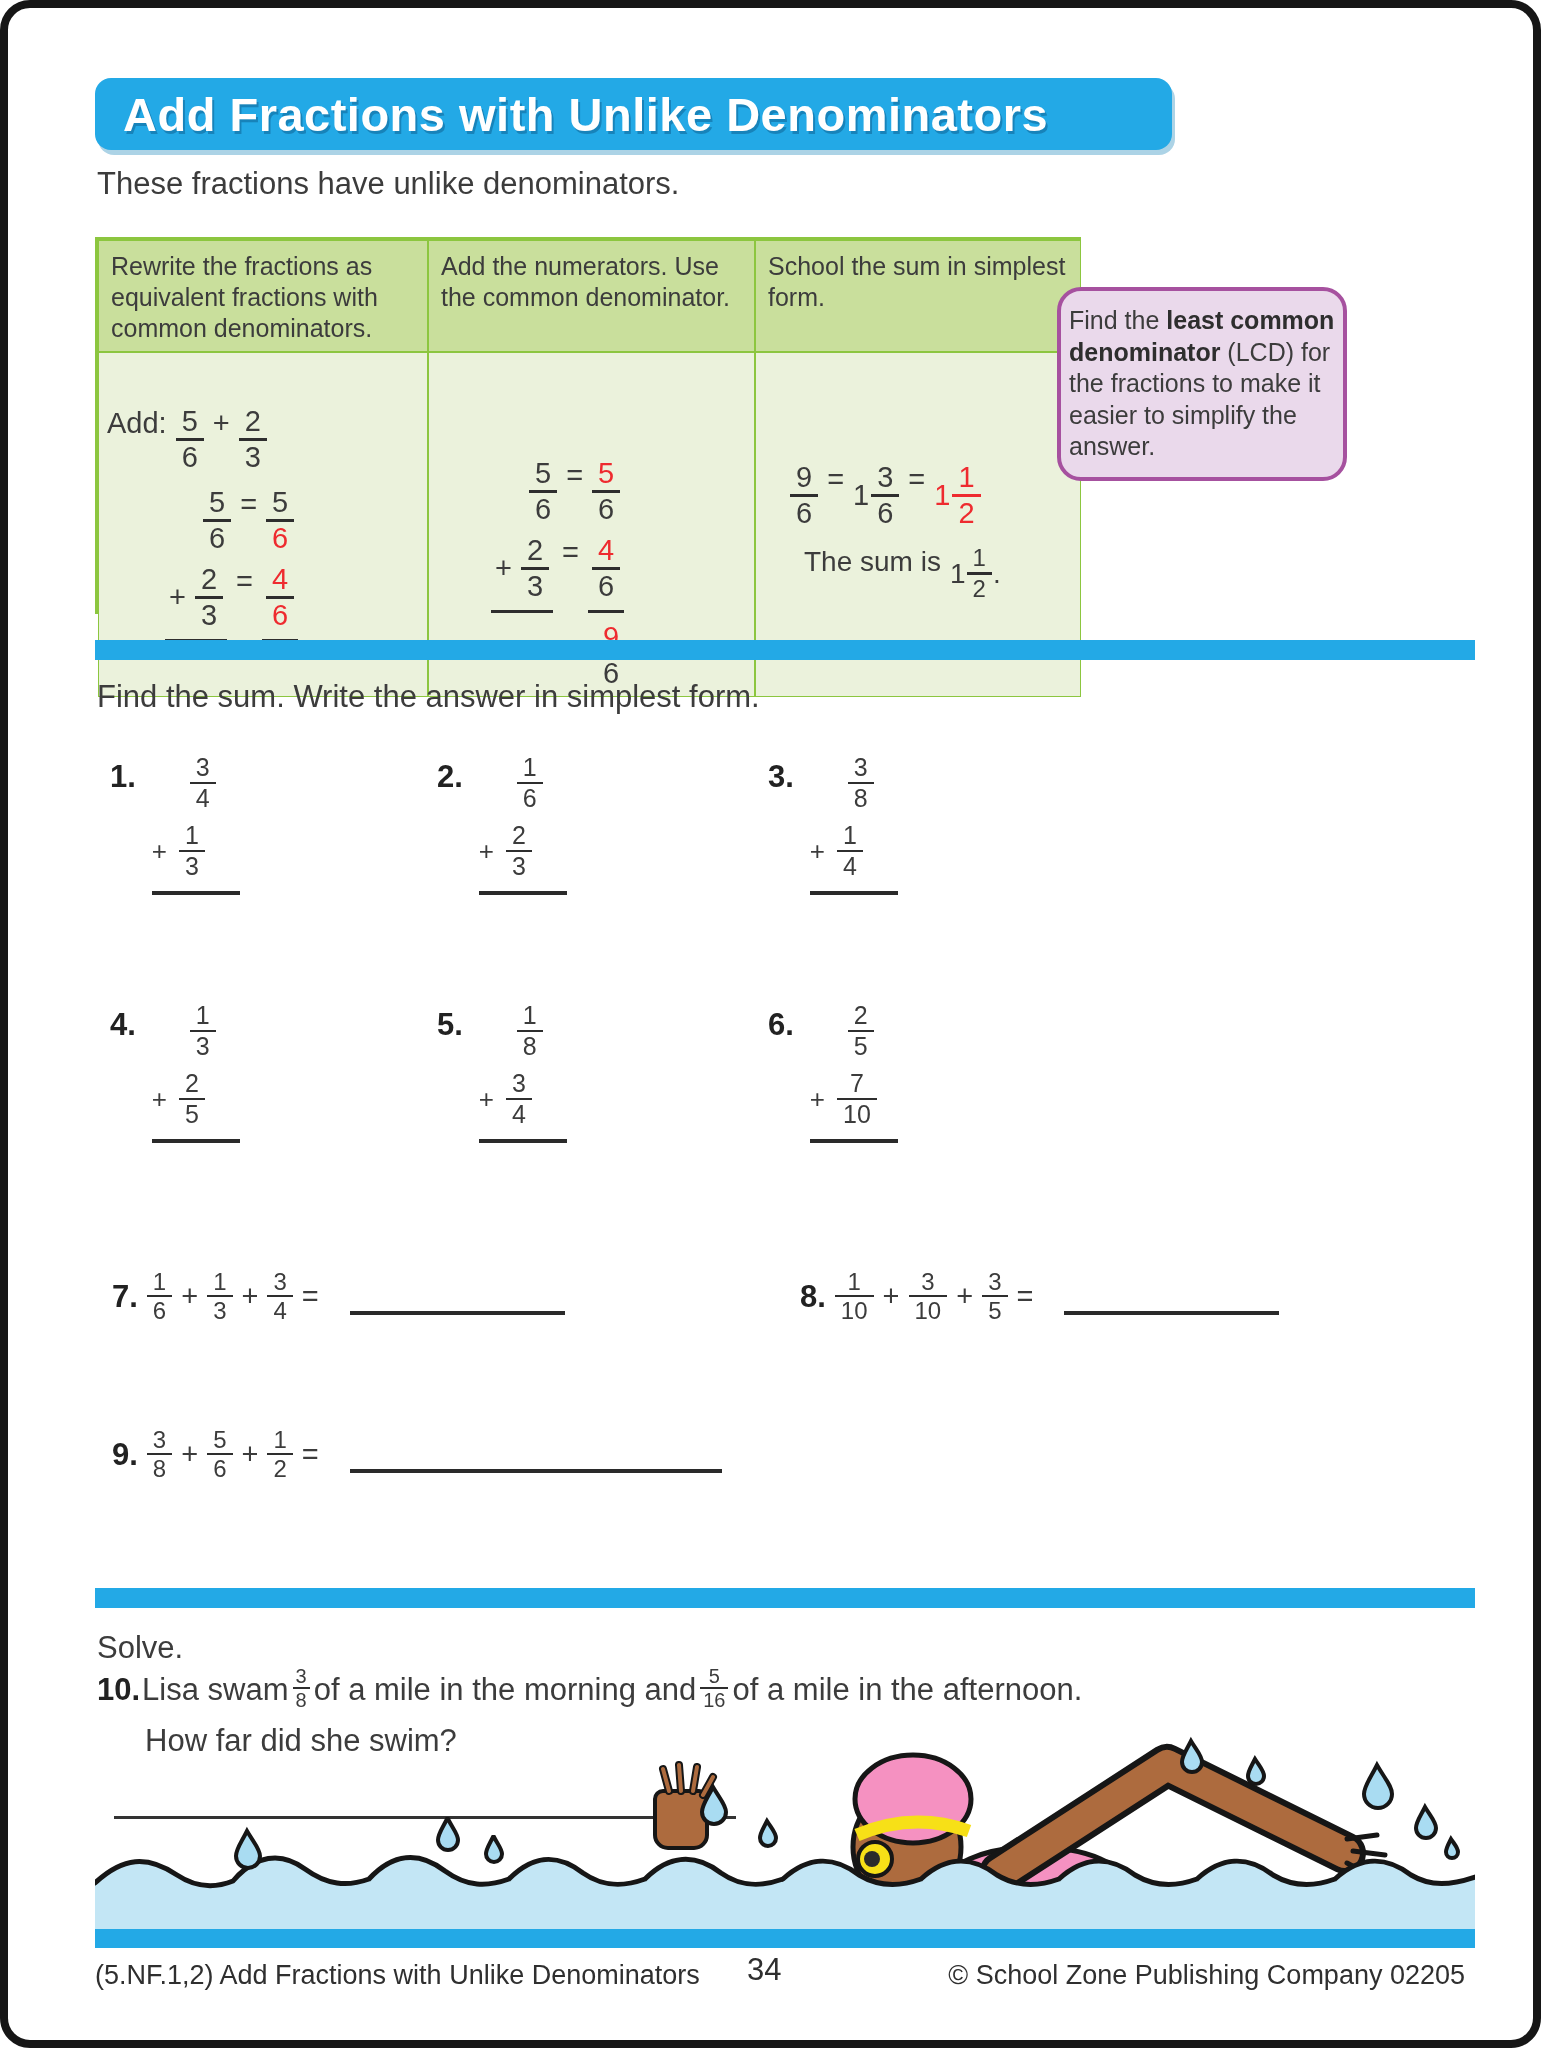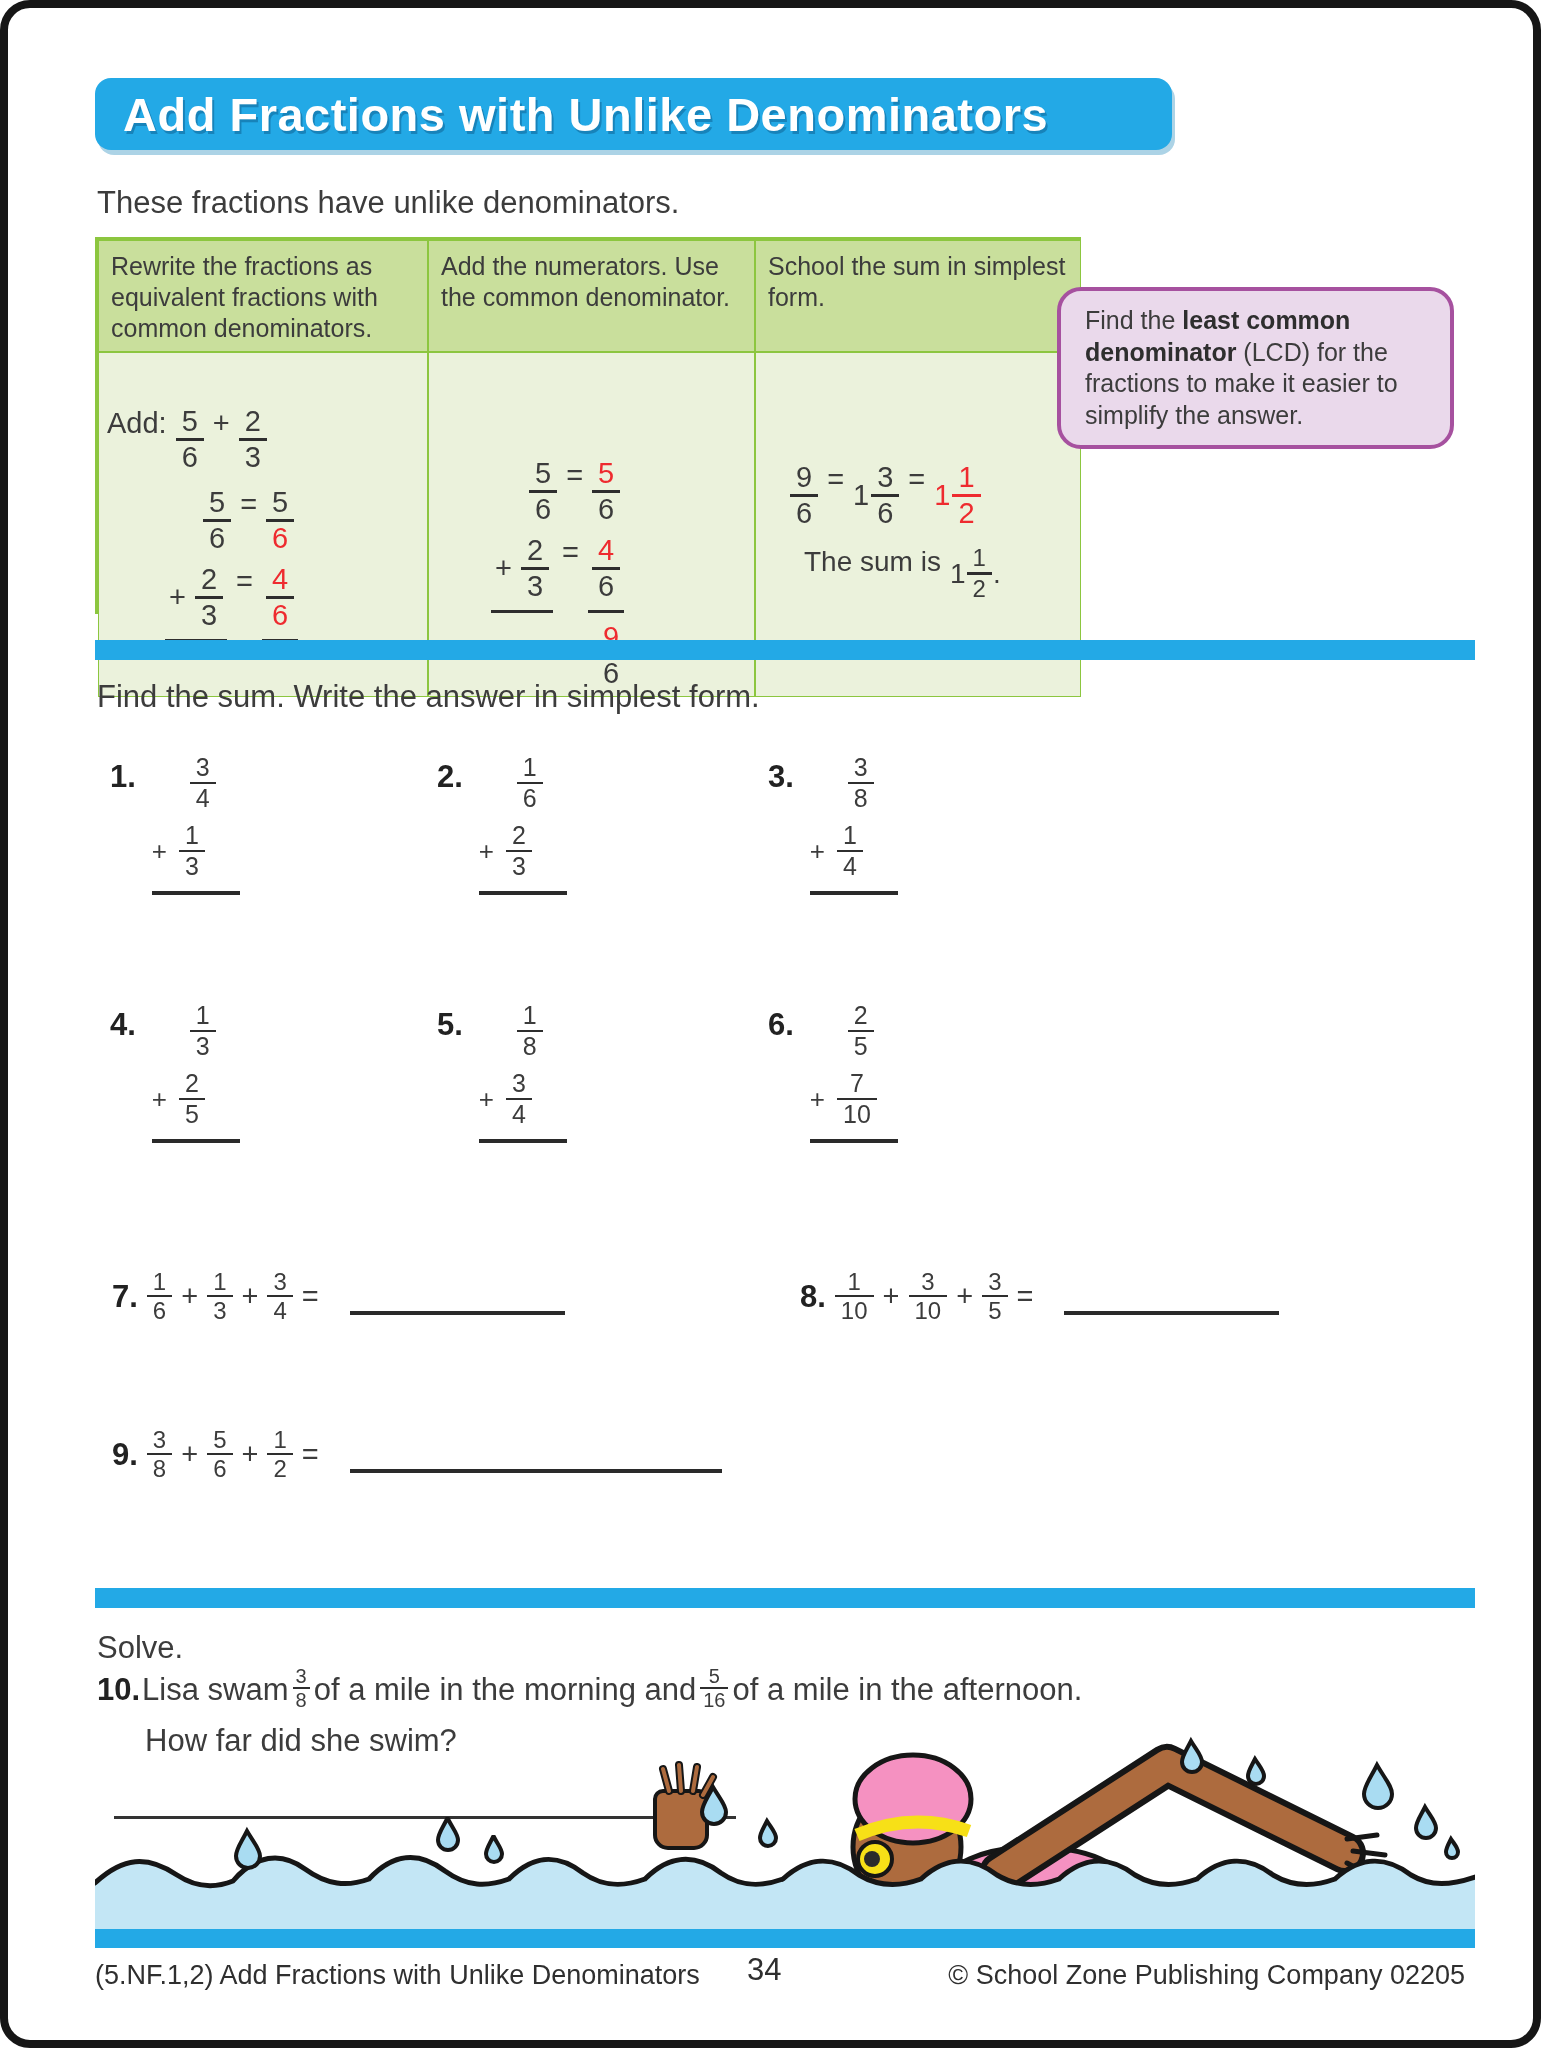--- a/index.html
+++ b/index.html
@@ -26,21 +26,21 @@
   .banner{
     position:absolute;left:95px;top:78px;width:1077px;height:72px;
     background:var(--blue);border-radius:16px;display:flex;align-items:center;
     padding-left:28px;box-shadow:3px 5px 0 rgba(17,128,184,.35);
   }
   .banner h1{
     margin:0;font-size:47px;font-weight:800;color:#fff;letter-spacing:.5px;
     text-shadow:2px 3px 0 rgba(14,100,150,.55);
   }
 
-  .intro{position:absolute;left:97px;top:185px;font-size:31px;}
+  .intro{position:absolute;left:97px;top:166px;font-size:31px;}
 
   
   .extable{
     position:absolute;left:95px;top:237px;width:986px;height:377px;
     border:3px solid var(--green-border);display:grid;
     grid-template-columns:330px 327px 326px;grid-template-rows:112px 1fr;
   }
   .extable .hd{
     background:var(--green-head);border:1.5px solid var(--green-border);
     font-size:25px;line-height:1.24;padding:10px 12px;
@@ -59,23 +59,23 @@
   .fr.red-d .d{color:var(--red);}
   .fr.red-all .n,.fr.red-all .d{color:var(--red);}
   .fr.red-all .d{border-top-color:var(--red);}
   .ugrp{display:flex;align-items:center;gap:9px;border-bottom:3.5px solid #2e2e2e;padding:0 4px 9px;}
   .mixed{display:inline-flex;align-items:center;gap:2px;}
   .mixed.red{color:var(--red);}
   .mixed.red .fr .d{border-top-color:var(--red);}
 
   
   .callout{
-    position:absolute;left:1057px;top:287px;width:397px;z-index:8;
+    position:absolute;left:1057px;top:287px;width:290px;z-index:8;
     background:var(--purple-bg);border:4px solid var(--purple);border-radius:24px;
-    padding:14px 24px;font-size:25px;line-height:1.26;
+    padding:14px 8px;font-size:25px;line-height:1.26;
   }
   .callout b{color:#2e2e2e;}
 
   .divider{position:absolute;left:95px;width:1380px;height:20px;background:var(--blue);}
   .divider.d1{top:640px;}
   .divider.d2{top:1588px;}
 
   .section-label{position:absolute;left:97px;font-size:31px;}
   .sec1{top:679px;}
   .sec2{top:1630px;}

